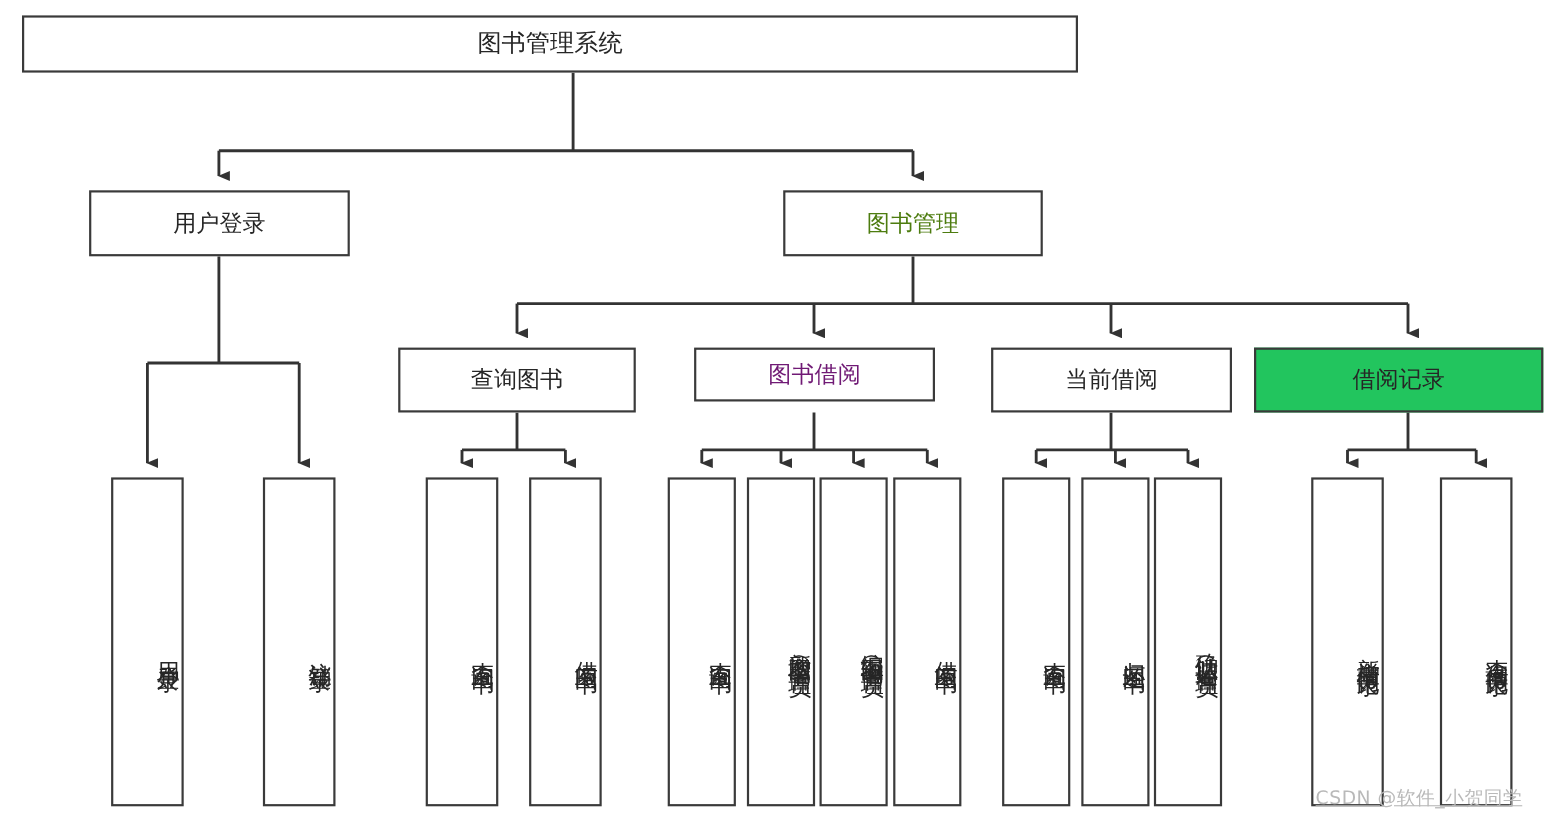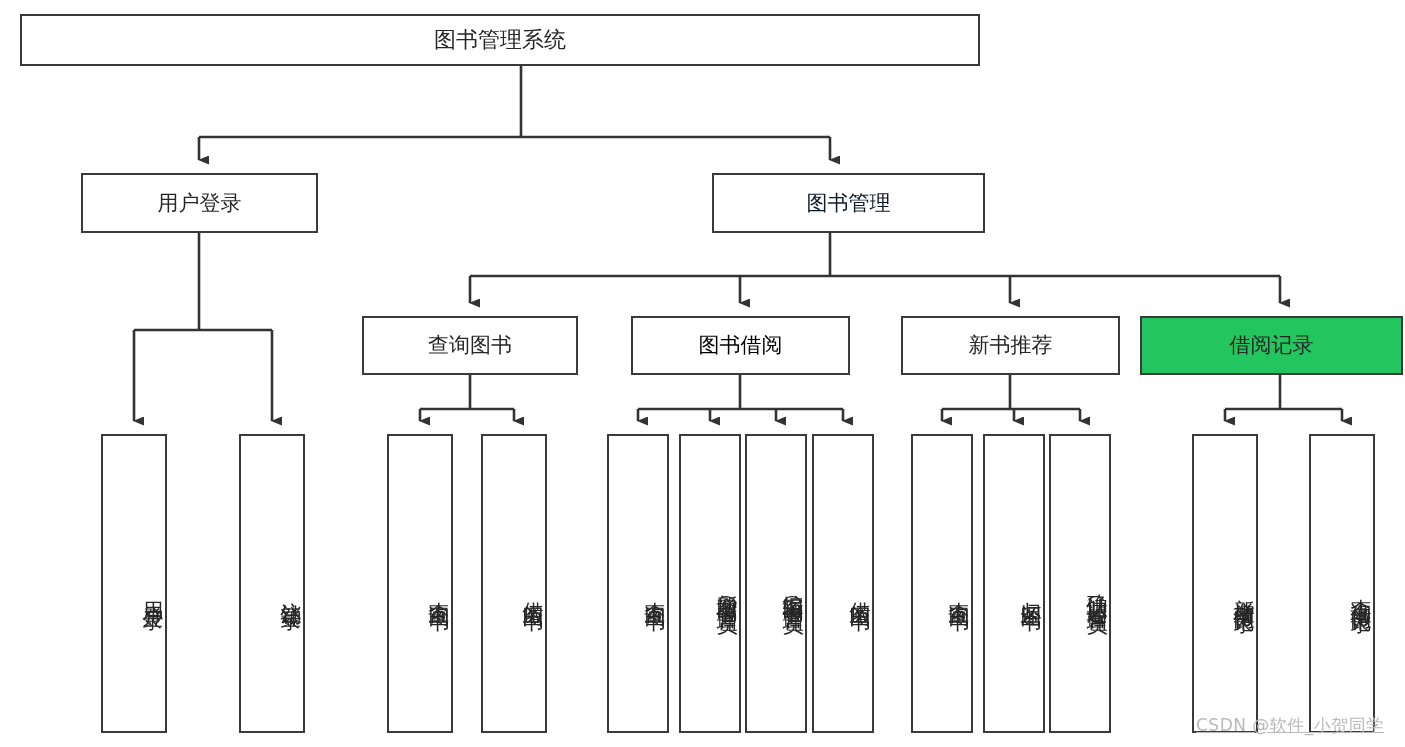--- a/index.html
+++ b/index.html
@@ -134,32 +134,32 @@
     </g>
   </svg>
 
   <div class="node root" style="left: 20px; top: 14px; width: 960px; height: 52px; border-color: rgb(58, 58, 58); background: rgb(255, 255, 255); color: rgb(38, 38, 38);">
     <span>图书管理系统</span>
   </div>
 
   <div class="node h" style="left: 81px; top: 173px; width: 237px; height: 60px; border-color: rgb(58, 58, 58); background: rgb(255, 255, 255); color: rgb(38, 38, 38);">
     <span>用户登录</span>
   </div>
-  <div class="node h" style="left: 712px; top: 173px; width: 273px; height: 60px; border-color: rgb(58, 58, 58); background: rgb(255, 255, 255); color: #0f172a;">
+  <div class="node h" style="left: 712px; top: 173px; width: 236px; height: 60px; border-color: rgb(58, 58, 58); background: rgb(255, 255, 255); color: #4d7c0f;">
     <span>图书管理</span>
   </div>
 
   <div class="node h" style="left: 362px; top: 316px; width: 216px; height: 59px; border-color: rgb(58, 58, 58); background: rgb(255, 255, 255); color: rgb(38, 38, 38);">
     <span>查询图书</span>
   </div>
-  <div class="node h" style="left: 631px; top: 316px; width: 219px; height: 59px; border-color: rgb(58, 58, 58); background: rgb(255, 255, 255); color: #000000;">
+  <div class="node h" style="left: 631px; top: 316px; width: 219px; height: 49px; border-color: rgb(58, 58, 58); background: rgb(255, 255, 255); color: #701a75;">
     <span>图书借阅</span>
   </div>
   <div class="node h" style="left: 901px; top: 316px; width: 219px; height: 59px; border-color: rgb(58, 58, 58); background: rgb(255, 255, 255); color: rgb(38, 38, 38);">
-    <span>新书推荐</span>
+    <span>当前借阅</span>
   </div>
   <div class="node h" style="left: 1140px; top: 316px; width: 263px; height: 59px; border-color: rgb(58, 58, 58); background: #22c55e; color: rgb(38, 38, 38);">
     <span>借阅记录</span>
   </div>
 
   <div class="node v" style="left: 101px; top: 434px; width: 66px; height: 299px; border-color: rgb(58, 58, 58); background: rgb(255, 255, 255); color: rgb(38, 38, 38);">
     <span class="vtext">用户登录</span>
   </div>
   <div class="node v" style="left: 239px; top: 434px; width: 66px; height: 299px; border-color: rgb(58, 58, 58); background: rgb(255, 255, 255); color: rgb(38, 38, 38);">
     <span class="vtext">注销登录</span>

